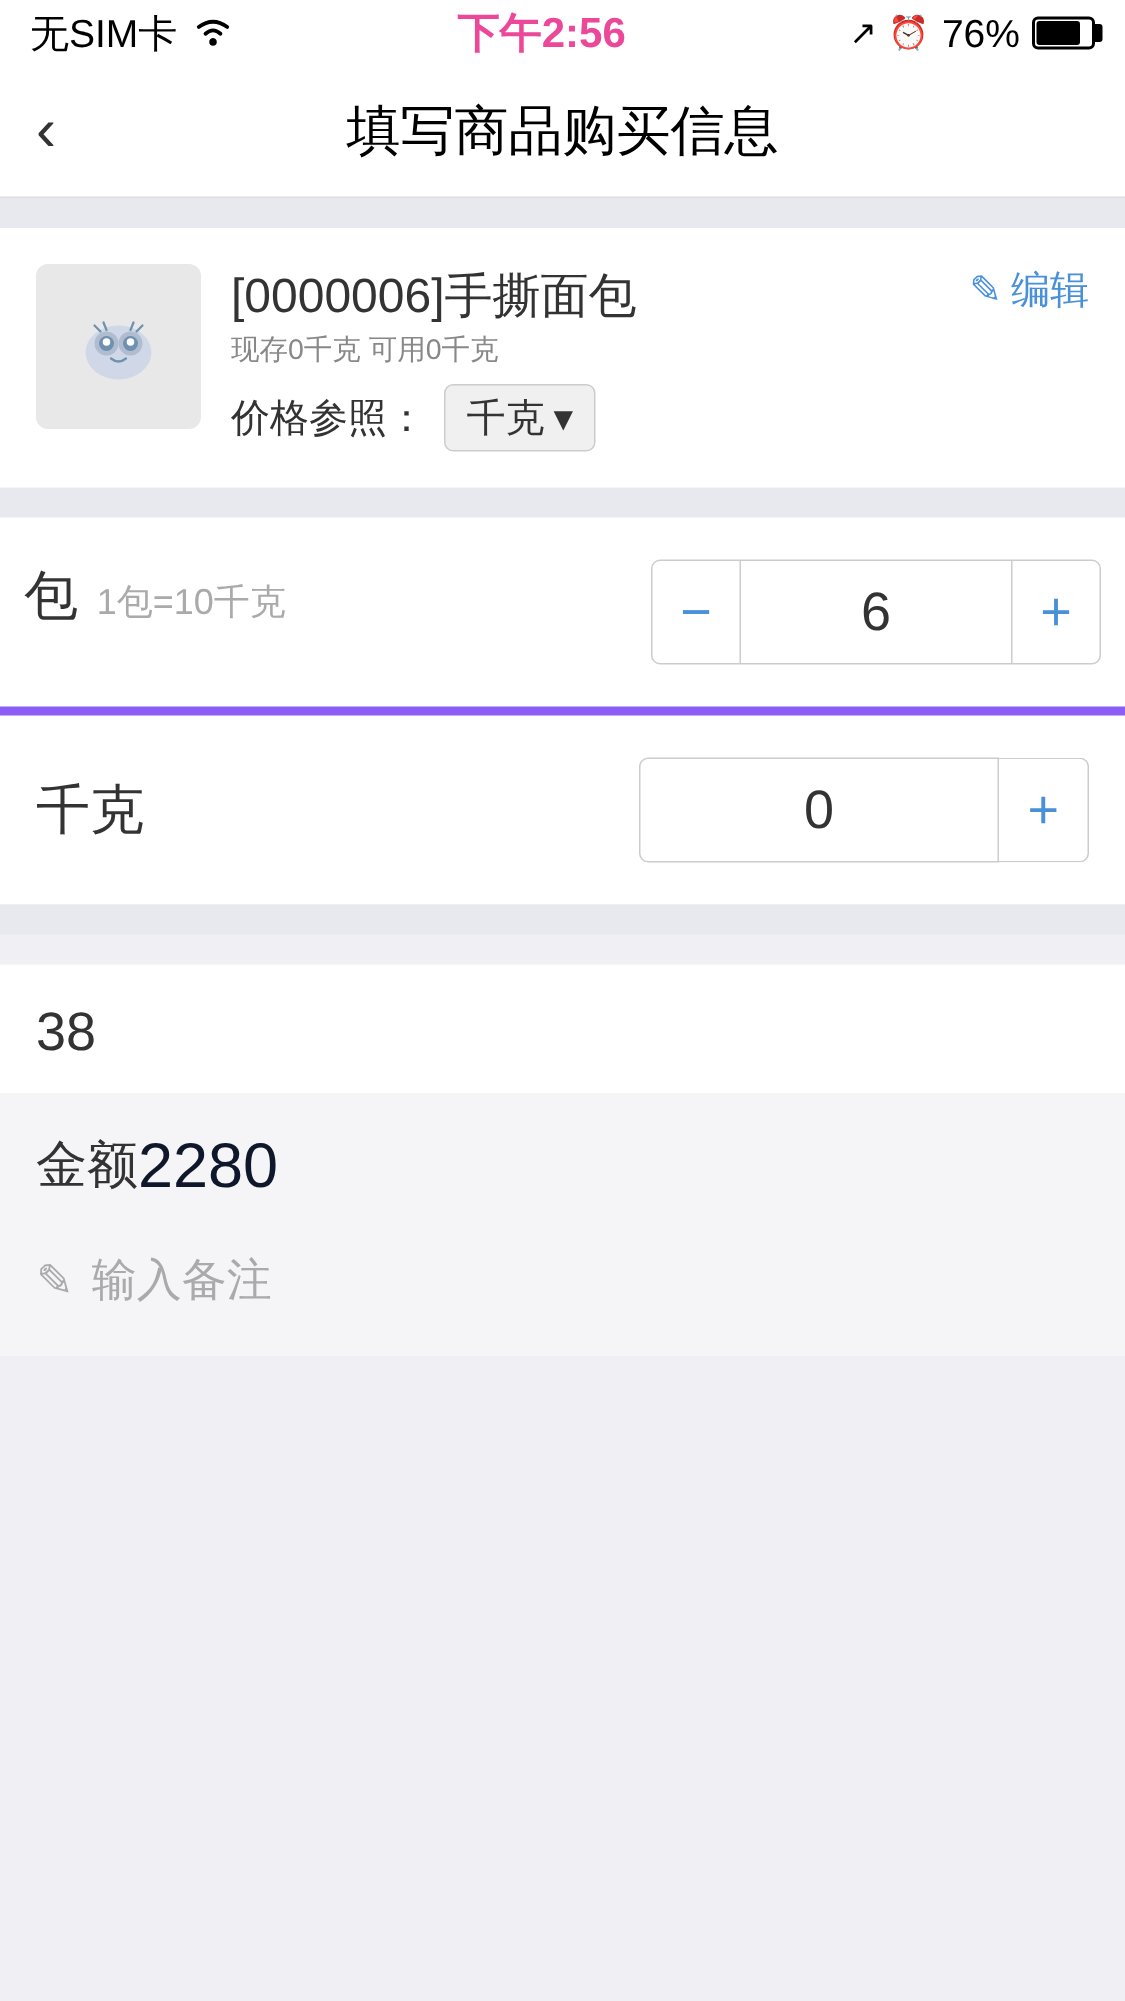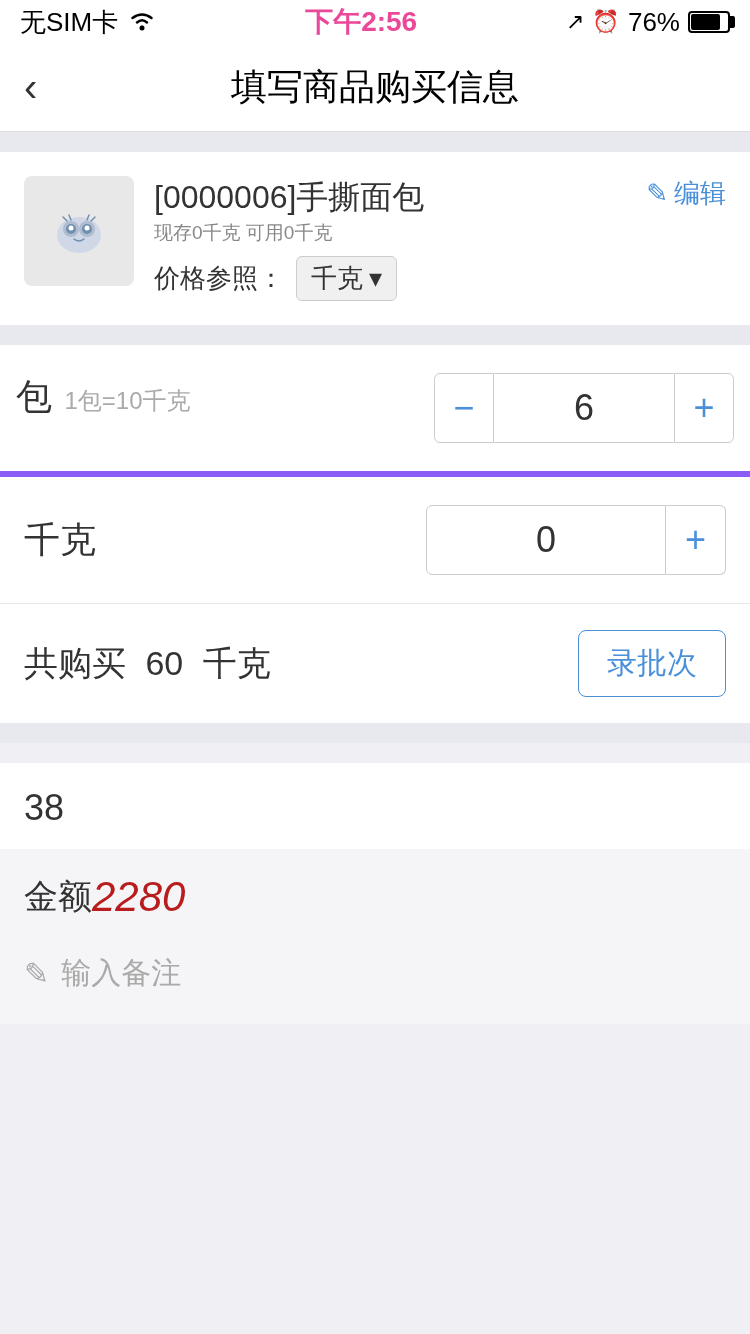--- a/index.html
+++ b/index.html
@@ -333,23 +333,22 @@
       display: flex;
       align-items: center;
       margin-bottom: 16px;
     }
     .amount-label {
       font-size: 34px;
       color: #333;
     }
     .amount-value {
       font-size: 42px;
-      color: #b91c1c;
-      font-weight: 500;
-      font-style: italic;
+      color: #0f172a;
+      font-weight: 500;
     }
     .note-row {
       display: flex;
       align-items: center;
       gap: 12px;
       padding: 16px 0 30px;
     }
     .note-icon {
       color: #aaa;
       font-size: 30px;
@@ -452,28 +451,20 @@
   <div class="kg-row">
     <div class="quantity-label">
       <span class="quantity-label-main">千克</span>
     </div>
     <div class="kg-input-wrap">
       <input class="kg-input" type="text" value="0" style="">
       <div class="kg-btn-right">+</div>
     </div>
   </div>
 
-  <div class="total-row">
-    <div class="total-text">
-      <span>共购买</span>
-      <span style="margin: 0 10px;">60</span>
-      <span>千克</span>
-    </div>
-    <button class="record-btn">录批次</button>
-  </div>
 </div>
 
 <div class="divider"></div>
 
 <div class="price-section">
   <div class="price-row">
     <span class="price-value">38</span>
   </div>
 </div>
 

